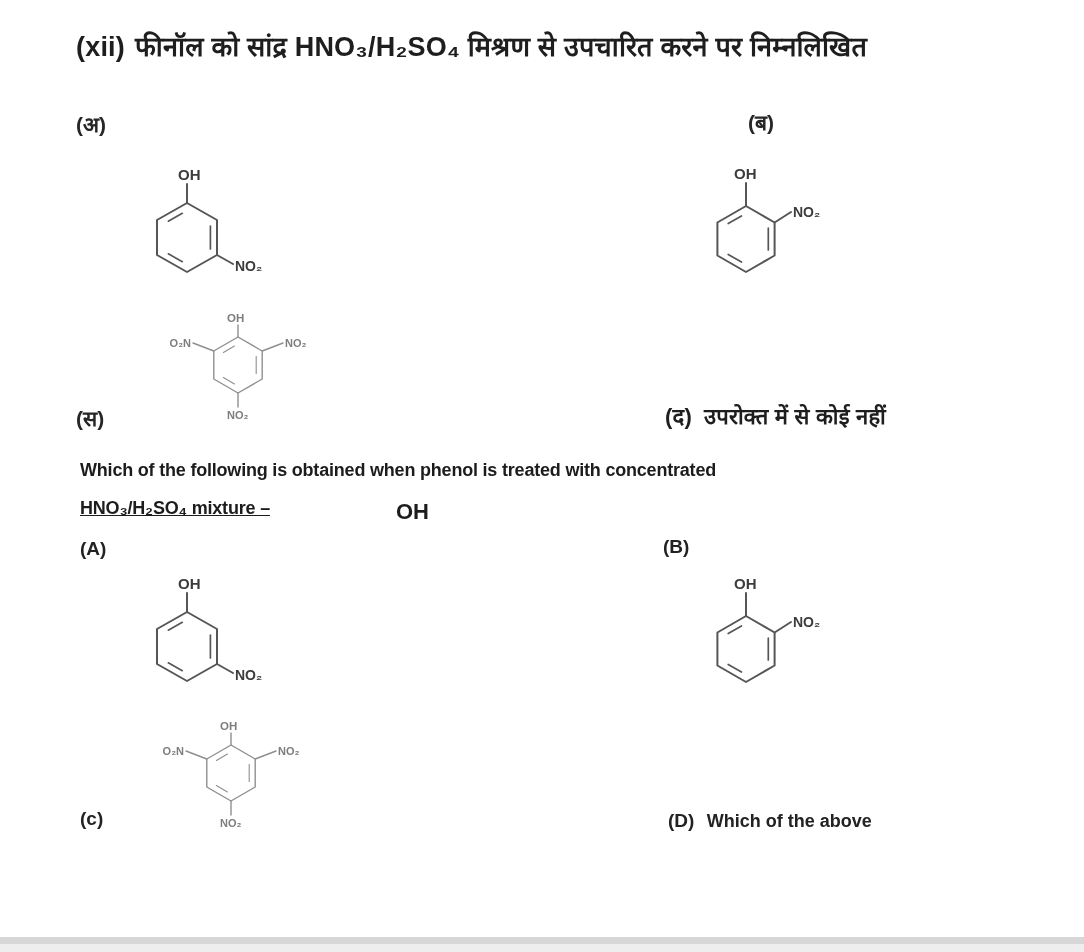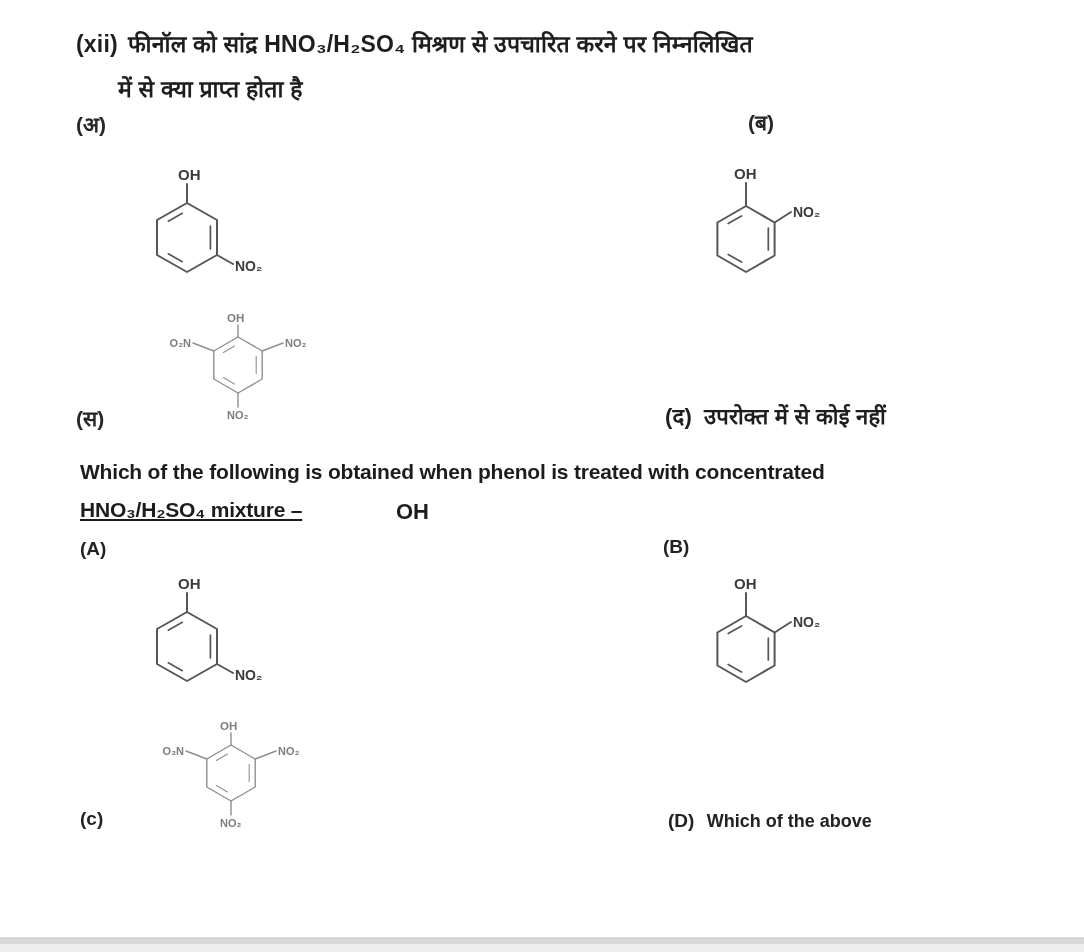--- a/index.html
+++ b/index.html
@@ -6,24 +6,24 @@
   .page{
     position:relative;
     width:1084px;height:952px;
     background:#ffffff;
     overflow:hidden;
     font-family:"Liberation Sans","DejaVu Sans",sans-serif;
     color:#1f1f1f;
   }
   .abs{position:absolute;}
   
-  .hi{font-size:23px;font-weight:600;color:#1e1e1e;letter-spacing:.2px;white-space:nowrap;}
+  .hi{font-size:27px;font-weight:600;color:#1e1e1e;letter-spacing:.2px;white-space:nowrap;}
   .hi-label{font-size:21px;font-weight:600;color:#262626;}
   
-  .en{font-size:21px;font-weight:700;color:#1c1c1c;white-space:nowrap;letter-spacing:-.2px;}
+  .en{font-size:18px;font-weight:700;color:#1c1c1c;white-space:nowrap;letter-spacing:-.2px;}
   .en-label{font-size:19px;font-weight:700;color:#222;}
   .en-oh{font-size:22px;font-weight:700;color:#1c1c1c;}
   .qnum{font-weight:700;margin-right:10px;}
   .opt-d-text{margin-left:12px;text-align:center;}
   
   .struct line,.struct polygon{stroke:#565656;stroke-width:2;fill:none;stroke-linecap:round;stroke-linejoin:round;}
   .struct .inner{stroke-width:1.7;}
   .struct text{fill:#3c3c3c;font-family:"Liberation Sans","DejaVu Sans",sans-serif;font-weight:700;font-size:15px;}
   .struct text.sub{font-size:14px;}
   .faint line,.faint polygon{stroke:#8f8f8f;stroke-width:1.4;}
@@ -35,21 +35,20 @@
   .bar2{left:0;top:944px;width:1084px;height:8px;background:#eeeeee;}
 </style>
 </head>
 <body>
 
 <div class="page">
 
   <div class="abs hi" style="left:76px;top:27px;">
     <span class="qnum">(xii)</span><span>फीनॉल को सांद्र HNO₃/H₂SO₄ मिश्रण से उपचारित करने पर निम्नलिखित</span>
   </div>
-  <div class="abs hi" style="left:118px;top:72px;">में से क्या प्राप्त होता है</div>
 
   <div class="abs hi-label" style="left:76px;top:110px;">(अ)</div>
   <div class="abs hi-label" style="left:748px;top:108px;">(ब)</div>
 
   <svg class="abs struct" style="left:150px;top:163px;" width="145" height="125" viewBox="0 0 145 125">
     <text x="28" y="17">OH</text>
     <line x1="37" y1="21" x2="37" y2="40"></line>
     <polygon points="37,40 67,57 67,92 37,109 7,92 7,57"></polygon>
     <line class="inner" x1="60.4" y1="63" x2="60.4" y2="86"></line>
     <line class="inner" x1="32.3" y1="98.7" x2="18.3" y2="90.8"></line>

